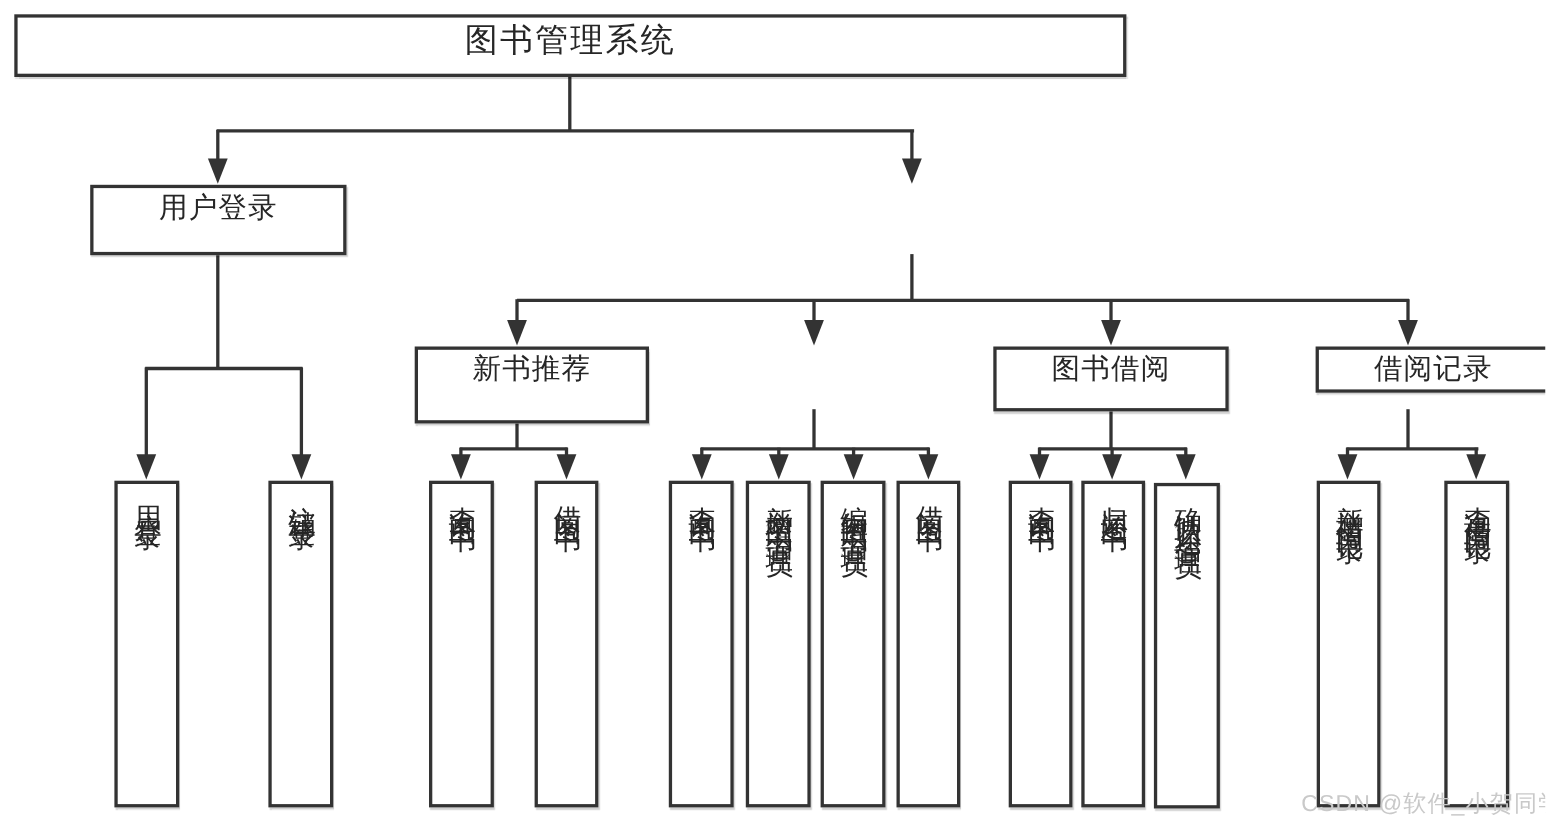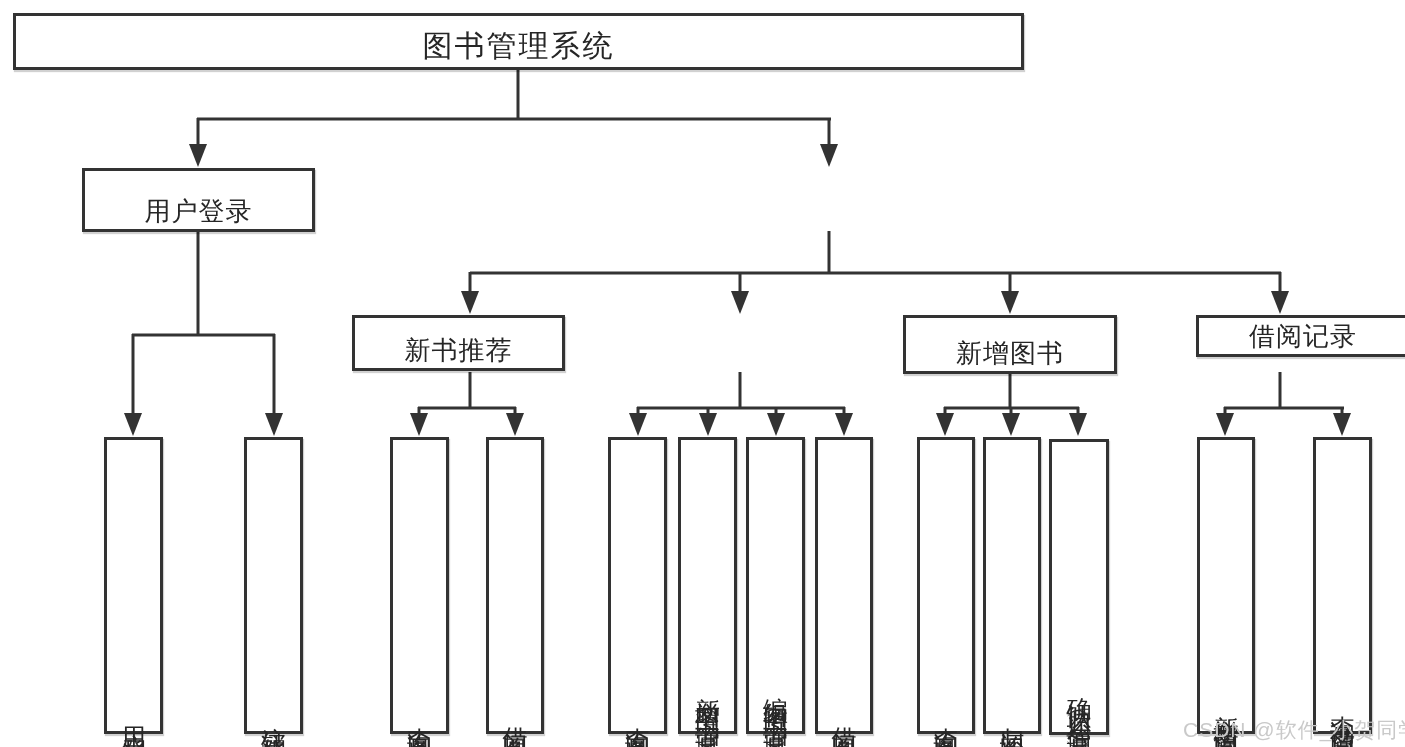--- a/index.html
+++ b/index.html
@@ -19,21 +19,21 @@
     pointer-events: none;
   }
   svg.connectors line { stroke: #333333; stroke-width: 3; }
   svg.connectors polygon { fill: #333333; }
   .node {
     position: absolute;
     box-sizing: border-box;
     border: 3px solid #333333;
     background: #ffffff;
     display: flex;
-    align-items: flex-end;
+    align-items: flex-start;
     justify-content: center;
     box-shadow: 1px 2px 1px rgba(0,0,0,0.18);
   }
   .node.h span {
     font-size: 26px;
     letter-spacing: 1px;
     white-space: nowrap;
   }
   .node.root span { font-size: 30px; letter-spacing: 2px; }
   .node.v span {
@@ -124,25 +124,25 @@
   </svg>
 
   <div class="node h root" style="left:13px;top:13px;width:1011px;height:57px">
     <span>图书管理系统</span>
   </div>
 
   <div class="node h" style="left:82px;top:168px;width:233px;height:64px">
     <span>用户登录</span>
   </div>
 
-  <div class="node h" style="left:352px;top:315px;width:213px;height:56px">
+  <div class="node h" style="left:377px;top:315px;width:213px;height:70px">
     <span>新书推荐</span>
   </div>
   <div class="node h" style="left:903px;top:315px;width:214px;height:59px">
-    <span>新增图书</span>
+    <span>图书借阅</span>
   </div>
   <div class="node h" style="left:1196px;top:315px;width:214px;height:42px">
     <span>借阅记录</span>
   </div>
 
   <div class="node v" style="left:104px;top:437px;width:59px;height:297px">
     <span>用户登录</span>
   </div>
   <div class="node v" style="left:244px;top:437px;width:59px;height:297px">
     <span>注销登录</span>

